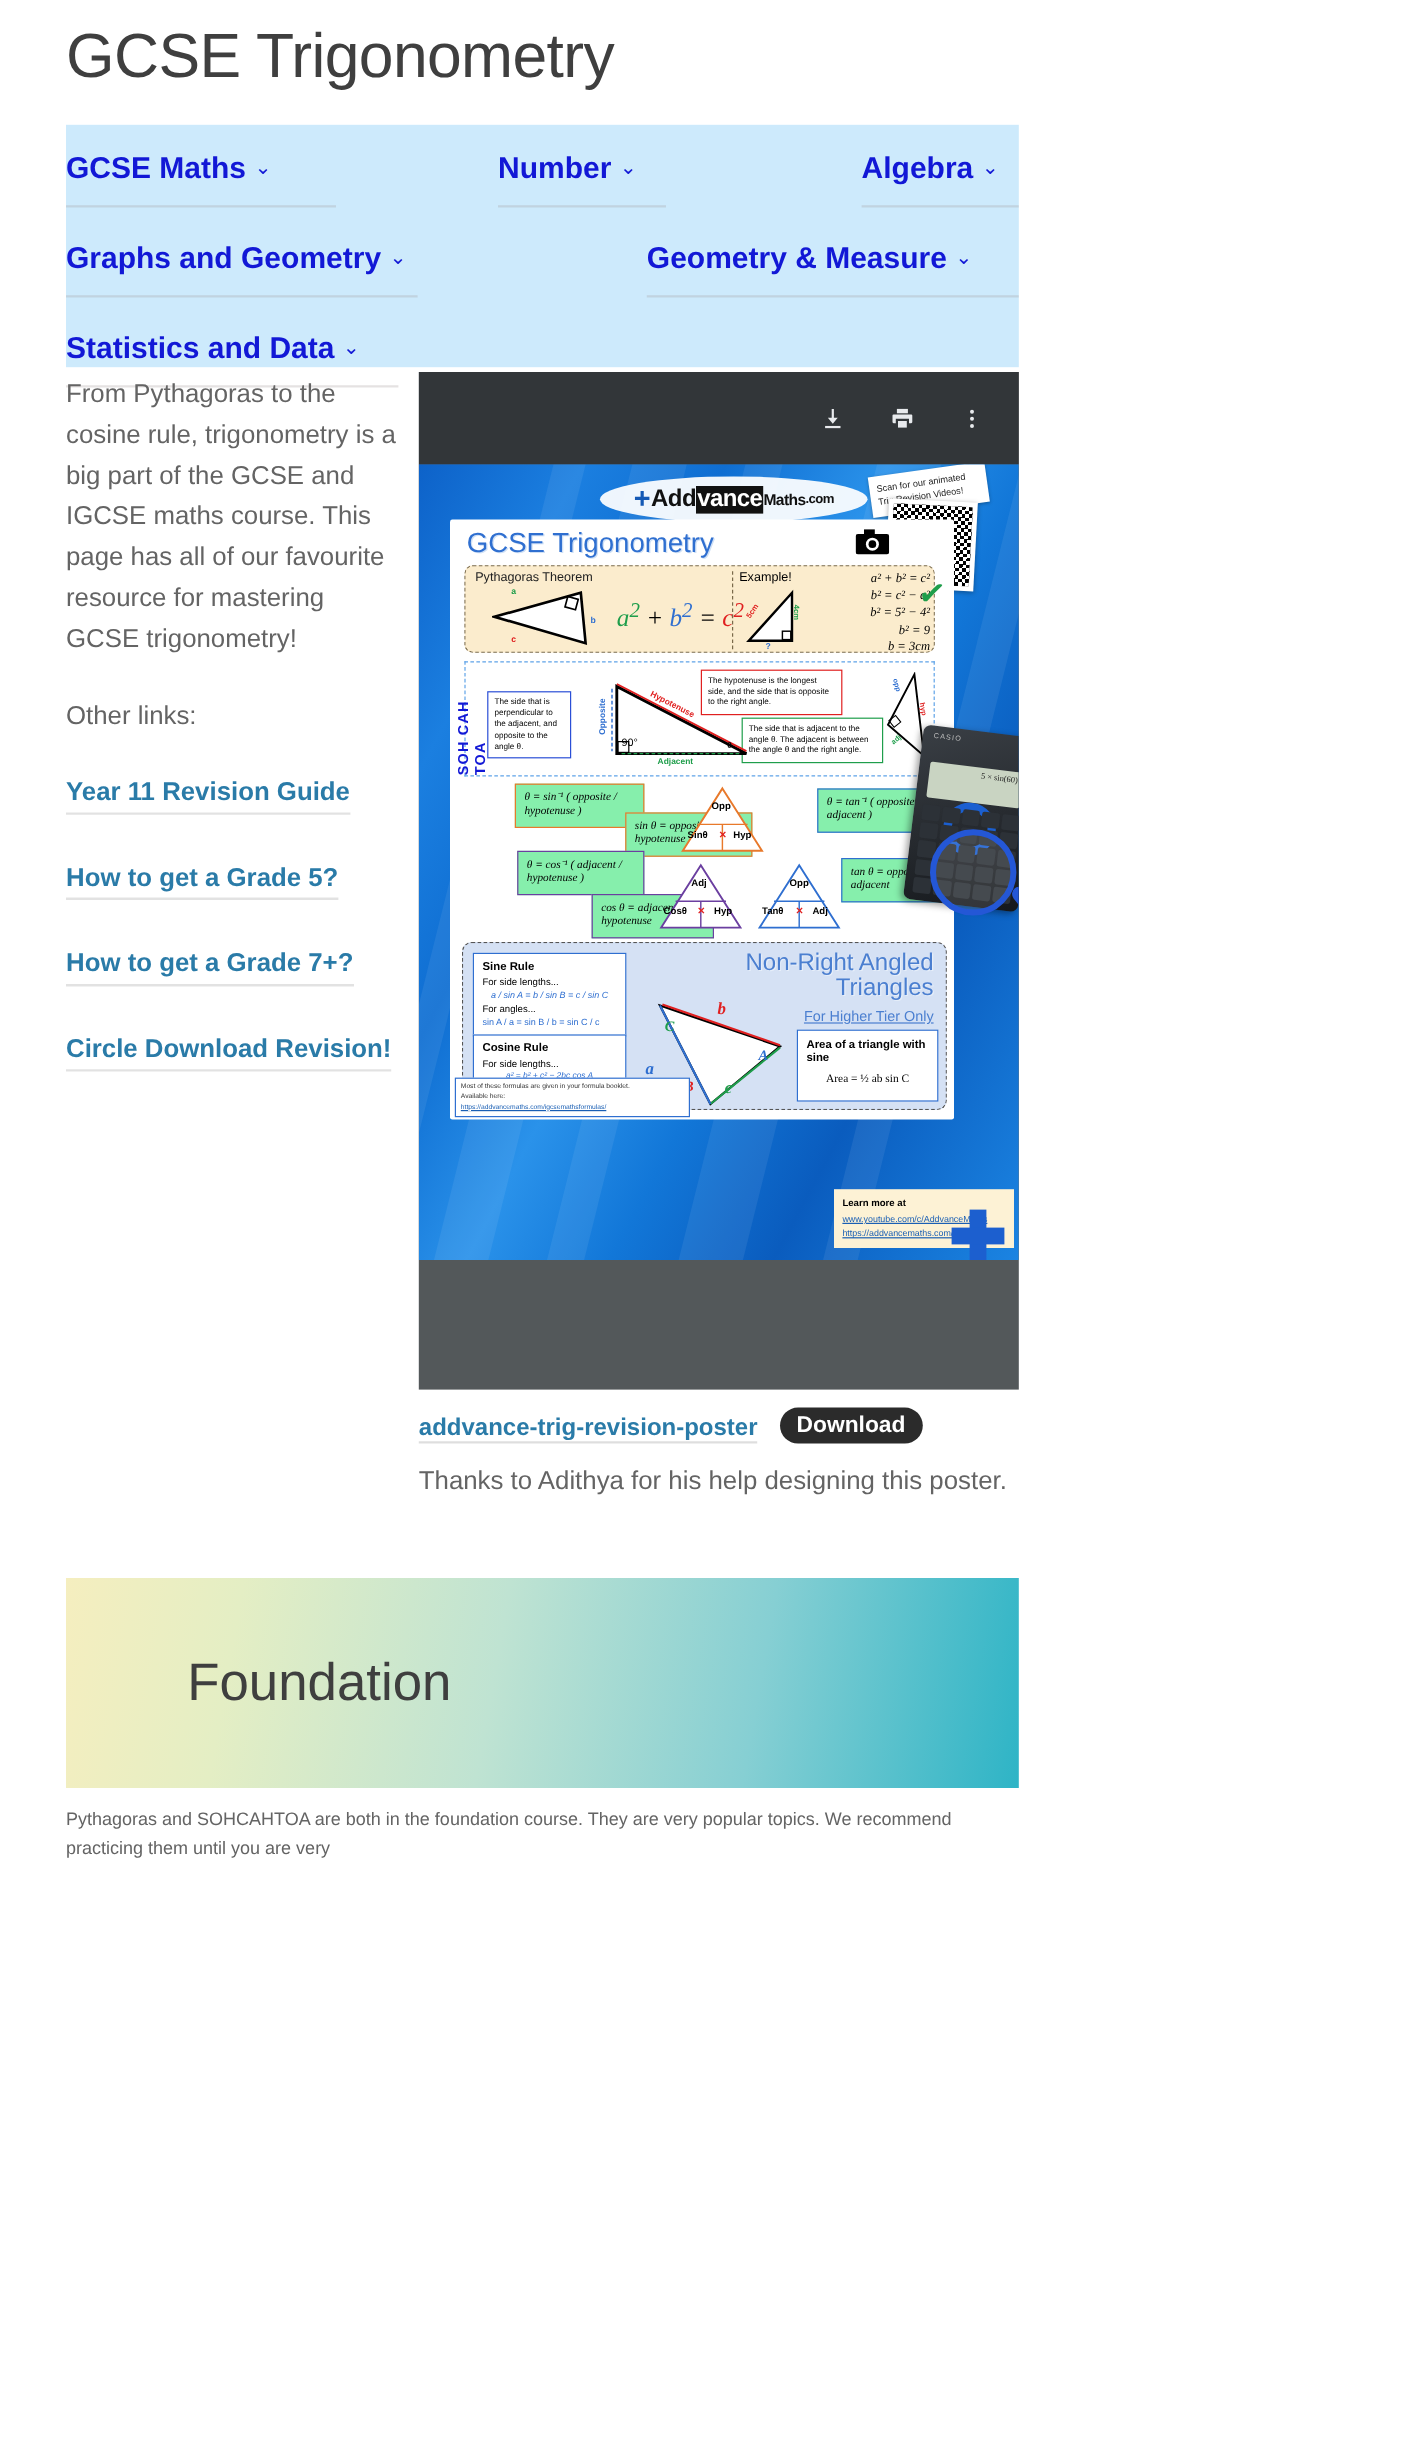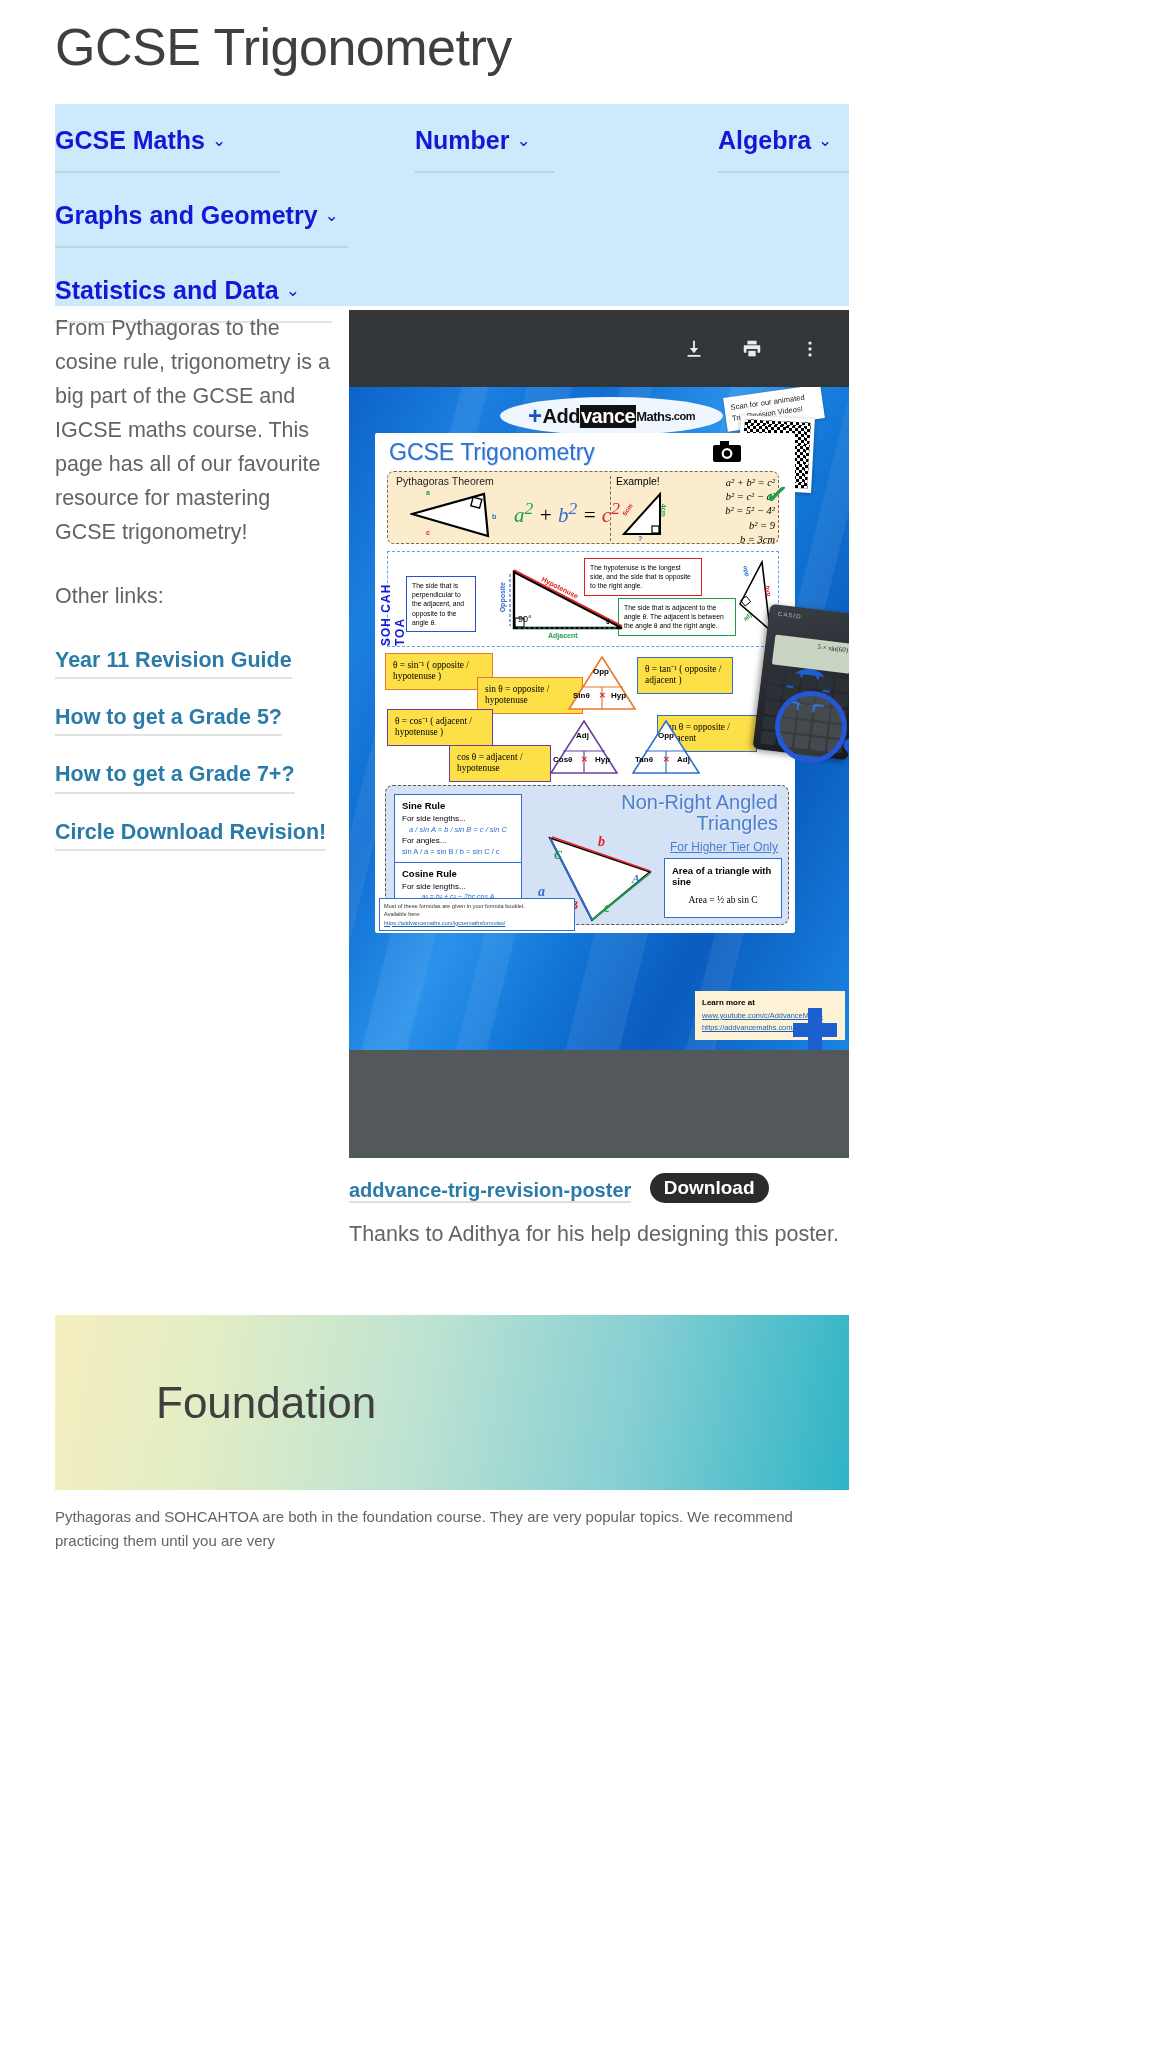--- a/index.html
+++ b/index.html
@@ -63,21 +63,21 @@
   }
   .left-links { margin-top: 6px; }
   .left-links a {
     display: inline-block;
     color: #2a7ba8;
     font-weight: bold;
     font-size: 21.5px;
     line-height: 1.55;
     text-decoration: none;
     border-bottom: 2px solid rgba(160,160,160,0.30);
-    margin-bottom: 22px;
+    margin-bottom: 36px;
   }
   .left-links a.two-line { margin-bottom: 0; }
 
   
   .pdf-viewer {
     position: absolute;
     left: 349px; top: 310px;
     width: 500px; height: 848px;
     background: #53585a;
     overflow: hidden;
@@ -207,22 +207,22 @@
   .callout { position:absolute; font-size:6.8px; line-height:1.35; padding:4px 5px; background:#fff; }
   .callout.blue { border:1.4px solid #2b4fd6; }
   .callout.red { border:1.6px solid #e02020; }
   .callout.green { border:1.6px solid #1f9e4b; }
 
   .tri-main { position:absolute; left: 118px; top: 14px; width: 124px; height: 72px; }
   .lbl { position:absolute; font-size:7.2px; font-weight:bold; }
 
   .formula-zone { position:absolute; left: 6px; top: 220px; width: 410px; height: 120px; }
   .fbox {
-    position:absolute; background:#fde047; font-family:"Liberation Serif",serif;
-    font-size:9.4px; padding:6px 7px; line-height:1.2;
+    position:absolute; background:#86efac; font-family:"Liberation Serif",serif;
+    font-size:9.4px; font-style:italic; padding:6px 7px; line-height:1.2;margin-left:44px;
   }
   .fbox.orange { border:1.6px solid #e8792b; }
   .fbox.purple { border:1.6px solid #6b3fa0; }
   .fbox.blue2 { border:1.6px solid #2f6fd0; }
 
   .mtri { position:absolute; font-size:10px; font-weight:bold; }
 
   .calc {
     position:absolute; right: -16px; top: 218px;
     width: 96px; height: 146px;
@@ -334,20 +334,23 @@
     <span>GCSE Maths</span><span class="caret">⌄</span>
   </a>
   <a class="nav-item" style="left:360px; top:22px; width:140px;">
     <span>Number</span><span class="caret">⌄</span>
   </a>
   <a class="nav-item" style="left:663px; top:22px; width:131px;">
     <span>Algebra</span><span class="caret">⌄</span>
   </a>
   <a class="nav-item" style="left:0px; top:97px; width:293px;">
     <span>Graphs and Geometry</span><span class="caret">⌄</span>
+  </a>
+  <a class="nav-item" style="left:484px; top:97px; width:310px;">
+    <span>Geometry &amp; Measure</span><span class="caret">⌄</span>
   </a>
   <a class="nav-item" style="left:0px; top:172px; width:277px;">
     <span>Statistics and Data</span><span class="caret">⌄</span>
   </a>
 </nav>
 
 <div class="left-col">
   <p>From Pythagoras to the cosine rule, trigonometry is a big part of the GCSE and IGCSE maths course. This page has all of our favourite resource for mastering GCSE trigonometry!</p>
   <p>Other links:</p>
   <div class="left-links">

